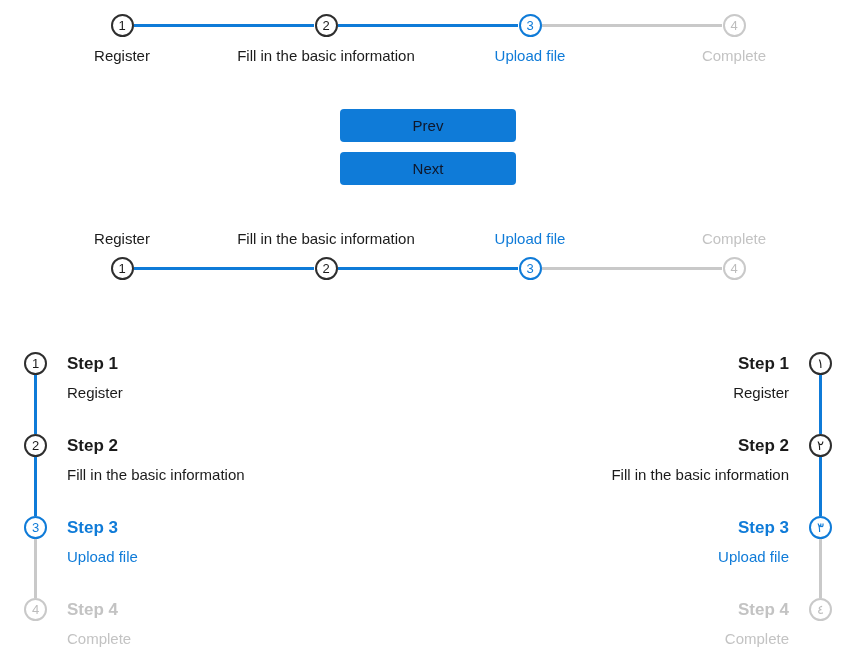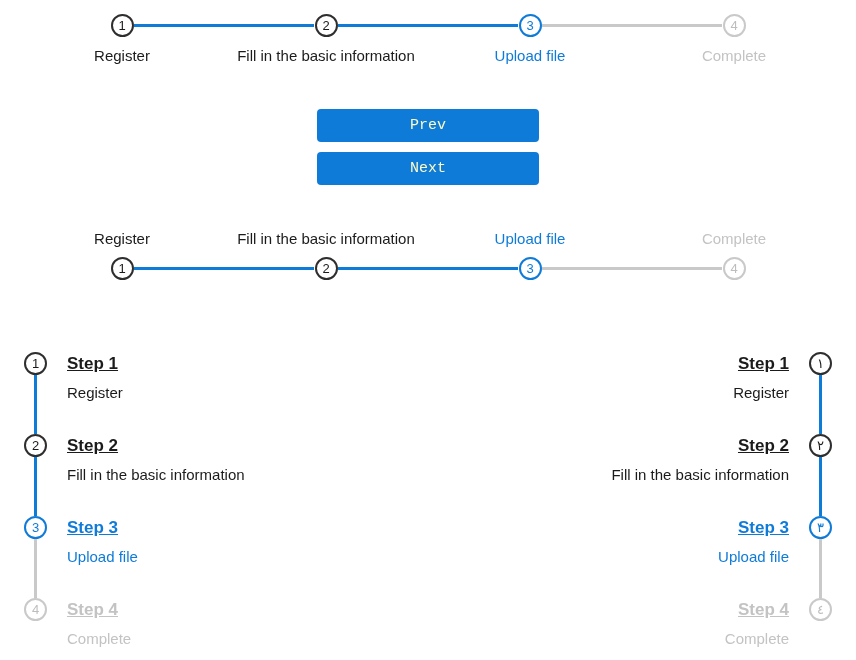--- a/index.html
+++ b/index.html
@@ -40,39 +40,39 @@
   .st-pending .h-label { color: var(--pending-text); }
 
   .h-line { position: absolute; height: 3px; left: calc(-50% + 12px); right: calc(50% + 12px); }
   .below .h-line { top: 10px; }
   .above .h-line { top: 38px; }
   .ln-done, .ln-active { background: var(--accent); }
   .ln-pending { background: var(--pending); }
 
   
   .btn {
-    display: block; width: 222px; height: 33px; margin: 0 auto;
+    display: block; width: 176px; height: 33px; margin: 0 auto;
     border: none; border-radius: 4px;
-    background: var(--accent); color: #fef9c3;
-    font-size: 15px; font-family: Liberation Mono, monospace; cursor: pointer;
+    background: var(--accent); color: #0f172a;
+    font-size: 15px; font-family: Liberation Sans, sans-serif; cursor: pointer;
   }
   .btn-prev { margin-top: 44px; }
   .btn-next { margin-top: 10px; }
 
   
   .v-section { display: flex; justify-content: space-between; margin-top: 72px; padding: 0 24px; }
   .v-stepper { display: flex; flex-direction: column; }
   .v-step { display: flex; height: 82px; cursor: pointer; }
   .v-rail { width: 23px; display: flex; flex-direction: column; align-items: center; }
   .v-line { width: 3px; flex: 1; }
   .v-body { margin-left: 20px; }
   .rtl .v-step { flex-direction: row-reverse; }
   .rtl .v-body { margin-left: 0; margin-right: 20px; text-align: right; }
   .rtl .circle span { font-family: "DejaVu Sans", sans-serif; }
-  .v-title { font-size: 17px; font-weight: 700; line-height: 23px; text-decoration: underline; }
+  .v-title { font-size: 17px; font-weight: 700; line-height: 23px; }
   .v-desc { font-size: 15px; line-height: 19px; margin-top: 8px; }
   .st-active .v-title, .st-active .v-desc { color: var(--accent); }
   .st-pending .v-title, .st-pending .v-desc { color: var(--pending-text); }
 </style>
 </head>
 <body>
 
 <div class="stepper-h below">
   <div class="h-step st-done">
     <div class="circle">

